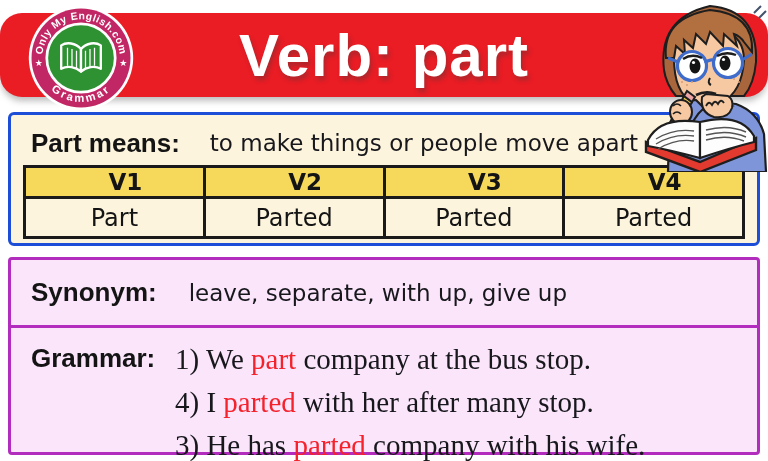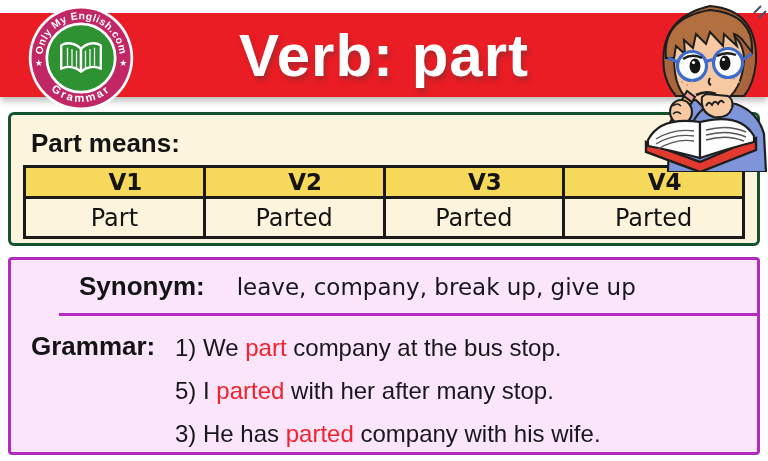--- a/index.html
+++ b/index.html
@@ -4,64 +4,64 @@
 <style>
   html,body{margin:0;padding:0;}
   body{
     width:768px;height:461px;position:relative;overflow:hidden;
     background:#ffffff;font-family:"Liberation Sans",sans-serif;
   }
   
   .band{
     position:absolute;left:0;top:13px;width:768px;height:84px;
     background:#EA1C24;display:flex;align-items:center;justify-content:center;
-    box-shadow:0 5px 6px -1px rgba(110,110,110,.45);z-index:1;
+    box-shadow:0 5px 6px -1px rgba(110,110,110,.45);z-index:1;border-radius:22px;
   }
   .band-title{
     margin:0;color:#ffffff;font-weight:bold;font-size:60px;letter-spacing:1px;
     text-shadow:2px 4px 4px rgba(60,60,60,.35);
     font-family:"Liberation Sans",sans-serif;
   }
   
   .logo{position:absolute;left:27px;top:4px;width:108px;height:108px;z-index:5;}
   
   .character{position:absolute;left:640px;top:0;width:128px;height:172px;z-index:5;}
   
   .means-box{
     position:absolute;left:8px;top:112px;width:752px;height:134px;box-sizing:border-box;
-    background:#FCF4DC;border:3px solid #14532d;border-radius:6px;z-index:2;
+    background:#FCF4DC;border:3px solid #1d4ed8;border-radius:6px;z-index:2;
   }
   .means-row{display:flex;align-items:center;padding:10px 0 0 20px;height:36px;}
   .means-label{font-weight:bold;font-size:26px;color:#141414;}
   .means-def{font-size:23px;color:#17171c;margin-left:30px;font-family:"DejaVu Sans",sans-serif;}
   .verb-table{
     position:absolute;left:12px;top:50px;width:calc(100% - 24px);
     border-collapse:collapse;table-layout:fixed;
   }
   .verb-table th,.verb-table td{
     border:3px solid #1a1a1a;text-align:center;padding:0;color:#141414;
     font-family:"DejaVu Sans",sans-serif;
   }
   .verb-table th{background:#F6D85A;font-size:23px;font-weight:bold;height:28px;padding-left:22px;}
   .verb-table td{background:#FCF4DC;font-size:24px;height:37px;}
   
   .purple-box{
     position:absolute;left:8px;top:257px;width:752px;height:198px;box-sizing:border-box;
     background:#FAE5FB;border:3px solid #B22DBE;border-radius:4px;z-index:2;
   }
   .syn-row{
-    display:flex;align-items:center;height:56px;box-sizing:border-box;
-    border-bottom:3px solid #B22DBE;padding-left:20px;margin-left:48px;
+    display:flex;align-items:center;height:68px;box-sizing:border-box;
+    border-bottom:3px solid #B22DBE;padding-left:20px;
   }
   .syn-label{font-weight:bold;font-size:26px;color:#141414;}
   .syn-text{font-size:23px;color:#17171c;margin-left:32px;font-family:"DejaVu Sans",sans-serif;}
   .ex-row{display:flex;padding:10px 0 0 20px;}
   .ex-label{font-weight:bold;font-size:26px;color:#141414;width:144px;flex:none;padding-top:5px;}
   .ex-lines{display:flex;flex-direction:column;}
-  .ex-line{font-size:24px;line-height:43px;color:#17171c;font-family:Liberation Sans, sans-serif;white-space:nowrap;}
+  .ex-line{font-size:29px;line-height:43px;color:#17171c;font-family:Liberation Serif, serif;white-space:nowrap;}
   .hl{color:#F5212B;}
 </style>
 </head>
 <body>
 
 <div class="band">
   <h1 class="band-title">Verb: part</h1>
 </div>
 
 <svg class="logo" viewBox="0 0 120 120">
@@ -150,20 +150,21 @@
     <path d="M8,140 Q20,116 60,122 L60,158 Q30,150 8,146 Z" fill="#FDFDFD" stroke="#1e1e1e" stroke-width="2.2"></path>
     <path d="M114,136 Q100,112 60,122 L60,158 Q90,148 114,142 Z" fill="#FDFDFD" stroke="#1e1e1e" stroke-width="2.2"></path>
     <path d="M16,139 Q34,128 54,131 M16,144 Q34,133 54,136 M18,149 Q36,138 54,141" stroke="#555" stroke-width="1.4" fill="none"></path>
     <path d="M66,130 Q88,124 106,132 M66,135 Q88,129 106,137 M66,140 Q86,134 104,141" stroke="#555" stroke-width="1.4" fill="none"></path>
   </g>
 </svg>
 
 <div class="means-box">
   <div class="means-row">
     <span class="means-label">Part means:</span>
+    <span class="means-def">to make things or people move apart</span>
   </div>
   <table class="verb-table">
     <thead>
       <tr>
         <th>V1</th>
         <th>V2</th>
         <th>V3</th>
         <th>V4</th>
       </tr>
     </thead>
@@ -174,29 +175,29 @@
         <td>Parted</td>
         <td>Parted</td>
       </tr>
     </tbody>
   </table>
 </div>
 
 <div class="purple-box">
   <div class="syn-row">
     <span class="syn-label">Synonym:</span>
-    <span class="syn-text">leave, company, break up, give up</span>
+    <span class="syn-text">leave, separate, with up, give up</span>
   </div>
   <div class="ex-row">
     <div class="ex-label">Grammar:</div>
     <div class="ex-lines">
       <div class="ex-line">
         <span>1) We </span><span class="hl">part</span><span> company at the bus stop.</span>
       </div>
       <div class="ex-line">
-        <span>5) I </span><span class="hl">parted</span><span> with her after many stop.</span>
+        <span>4) I </span><span class="hl">parted</span><span> with her after many stop.</span>
       </div>
       <div class="ex-line">
         <span>3) He has </span><span class="hl">parted</span><span> company with his wife.</span>
       </div>
     </div>
   </div>
 </div>
 
 </body></html>

